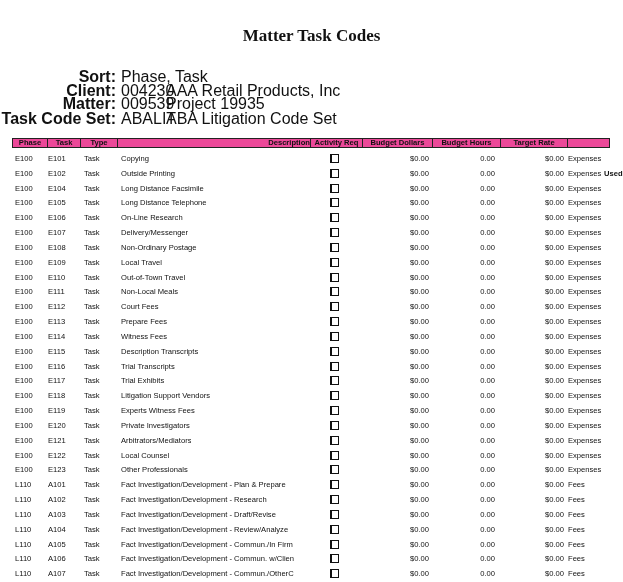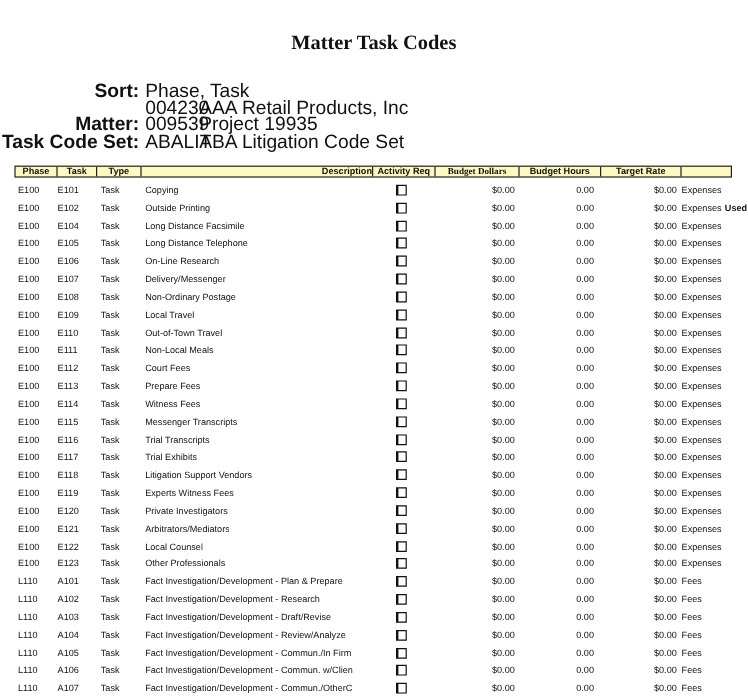--- a/index.html
+++ b/index.html
@@ -2,21 +2,21 @@
 <html><head>
 <meta charset="utf-8">
 <style>
   html, body { margin: 0; padding: 0; background: #ffffff; }
   body { width: 623px; height: 582px; position: relative; overflow: hidden; font-family: "Liberation Sans", sans-serif; color: #111; }
   .title { position: absolute; left: 0; width: 623px; top: 26px; text-align: center; font-family: "Liberation Serif", serif; font-weight: bold; font-size: 17px; color: #111; }
   .meta-row { position: absolute; left: 0; height: 10px; width: 400px; }
   .meta-row .lbl { position: absolute; left: 0; width: 116px; text-align: right; font-weight: bold; white-space: nowrap; }
   .meta-row .v1 { position: absolute; left: 121px; white-space: nowrap; }
   .meta-row .v2 { position: absolute; left: 166px; white-space: nowrap; }
-  .thead { position: absolute; left: 12px; top: 138px; width: 598px; height: 10px; background: #fef9c3; border: 1px solid #222; box-sizing: border-box; }
+  .thead { position: absolute; left: 12px; top: 138px; width: 598px; height: 10px; background: #ec4899; border: 1px solid #222; box-sizing: border-box; }
   .th { position: absolute; top: 0; height: 8px; line-height: 8px; font-size: 7.6px; font-weight: bold; text-align: center; border-right: 1px solid #222; box-sizing: border-box; white-space: nowrap; overflow: hidden; }
   .th:last-child { border-right: none; }
   .rows { position: absolute; left: 0; top: 151px; width: 623px; }
   .row { position: absolute; left: 0; width: 623px; height: 14.83px; font-size: 7.6px; }
   .cell { position: absolute; top: 3px; white-space: nowrap; }
   .c-phase { left: 15px; }
   .c-task { left: 48px; }
   .c-type { left: 84px; }
   .c-desc { left: 121px; max-width: 188px; overflow: hidden; }
   .c-act { left: 330px; top: 3px; width: 9px; height: 9px; box-sizing: border-box; border: 1.5px solid #111; border-left-width: 2.5px; background: #fff; }
@@ -29,41 +29,42 @@
 <body>
 
 <div>
   <div class="title">Matter Task Codes</div>
 
   <div class="meta-row" style="top:68px;">
     <span class="lbl">Sort:</span>
     <span class="v1">Phase, Task</span>
   </div>
   <div class="meta-row" style="top:82px;">
+    <span class="lbl">Client:</span>
     <span class="v1">004230</span>
     <span class="v2">AAA Retail Products, Inc</span>
   </div>
   <div class="meta-row" style="top:95px;">
     <span class="lbl">Matter:</span>
     <span class="v1">009539</span>
     <span class="v2">Project 19935</span>
   </div>
   <div class="meta-row" style="top:110px;">
     <span class="lbl">Task Code Set:</span>
     <span class="v1">ABALIT</span>
     <span class="v2">ABA Litigation Code Set</span>
   </div>
 
   <div class="thead">
     <div class="th" style="left:0;width:35px;">Phase</div>
     <div class="th" style="left:35px;width:33px;">Task</div>
     <div class="th" style="left:68px;width:37px;">Type</div>
     <div class="th" style="left:105px;width:193px;text-align:right;">Description</div>
     <div class="th" style="left:298px;width:52px;">Activity Req</div>
-    <div class="th" style="left:350px;width:70px;font-family:Liberation Serif, serif;">Budget Dollars</div>
+    <div class="th" style="left:350px;width:70px;">Budget Dollars</div>
     <div class="th" style="left:420px;width:68px;">Budget Hours</div>
     <div class="th" style="left:488px;width:67px;">Target Rate</div>
     <div class="th" style="left:587px;width:41px;margin-top:31px;">Used For</div>
   </div>
 
   <div class="rows" id="rows">
       <div class="row" style="top: 0px;">
         <span class="cell c-phase">E100</span>
         <span class="cell c-task">E101</span>
         <span class="cell c-type">Task</span>
@@ -203,21 +204,21 @@
         <span class="cell c-act"></span>
         <span class="cell c-bd">$0.00</span>
         <span class="cell c-bh">0.00</span>
         <span class="cell c-tr">$0.00</span>
         <span class="cell c-used">Expenses</span>
       </div>
       <div class="row" style="top: 192.79px;">
         <span class="cell c-phase">E100</span>
         <span class="cell c-task">E115</span>
         <span class="cell c-type">Task</span>
-        <span class="cell c-desc">Messenger Transcripts</span>
+        <span class="cell c-desc">Description Transcripts</span>
         <span class="cell c-act"></span>
         <span class="cell c-bd">$0.00</span>
         <span class="cell c-bh">0.00</span>
         <span class="cell c-tr">$0.00</span>
         <span class="cell c-used">Expenses</span>
       </div>
       <div class="row" style="top: 207.62px;">
         <span class="cell c-phase">E100</span>
         <span class="cell c-task">E116</span>
         <span class="cell c-type">Task</span>

